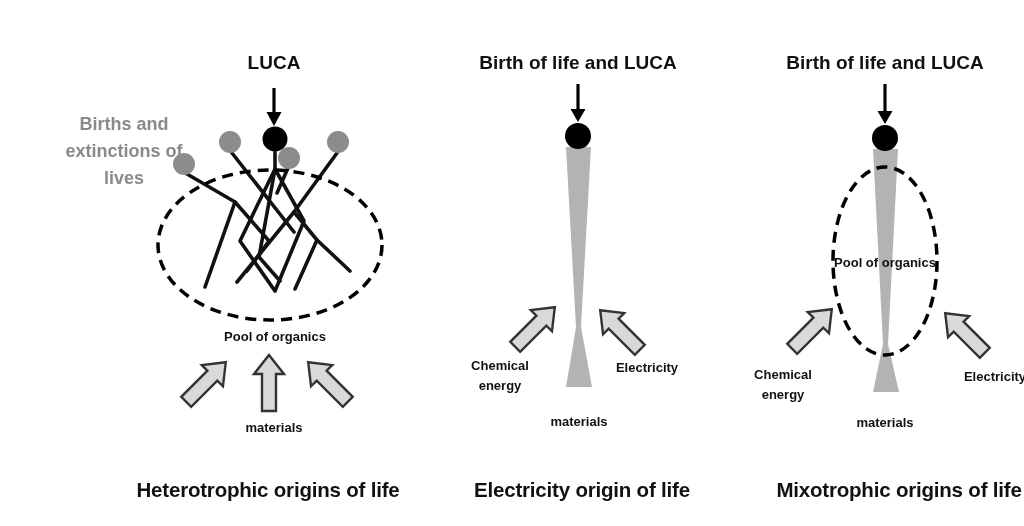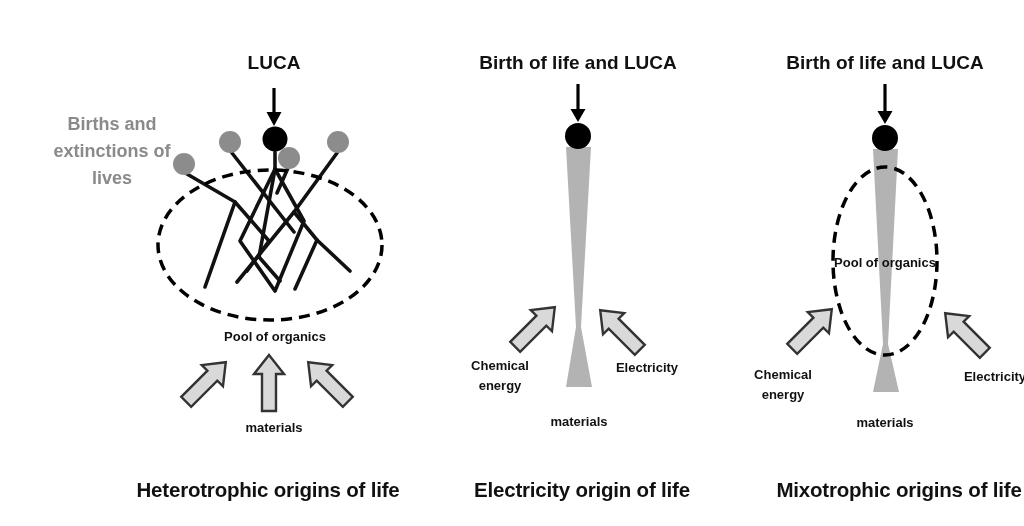--- a/index.html
+++ b/index.html
@@ -109,21 +109,21 @@
           <path class="blockarrow" d="M0,-28 L15,-9 L7,-9 L7,28 L-7,28 L-7,-9 L-15,-9 Z"></path>
         </g>
         <g transform="translate(933,333) rotate(-45)">
           <path class="blockarrow" d="M0,-28 L15,-9 L7,-9 L7,28 L-7,28 L-7,-9 L-15,-9 Z"></path>
         </g>
       </g>
     </g>
   </svg>
 
   <div class="lbl sz-top" style="left:207px;top:52px;width:70px;">LUCA</div>
-  <div class="lbl gray" style="left:4px;top:111px;width:152px;">Births and extinctions of lives</div>
+  <div class="lbl gray" style="left:16px;top:111px;width:152px;">Births and extinctions of lives</div>
   <div class="lbl sz-mid" style="left:158px;top:329px;width:170px;">Pool of organics</div>
   <div class="lbl sz-mid" style="left:187px;top:420px;width:110px;">materials</div>
   <div class="lbl sz-cap" style="left:66px;top:478px;width:340px;">Heterotrophic origins of life</div>
 
   <div class="lbl sz-top" style="left:426px;top:52px;width:240px;">Birth of life and LUCA</div>
   <div class="lbl sz-mid two" style="left:419px;top:356px;width:98px;">Chemical energy</div>
   <div class="lbl sz-mid" style="left:560px;top:360px;width:110px;">Electricity</div>
   <div class="lbl sz-mid" style="left:492px;top:414px;width:110px;">materials</div>
   <div class="lbl sz-cap" style="left:400px;top:478px;width:300px;">Electricity origin of life</div>
 

